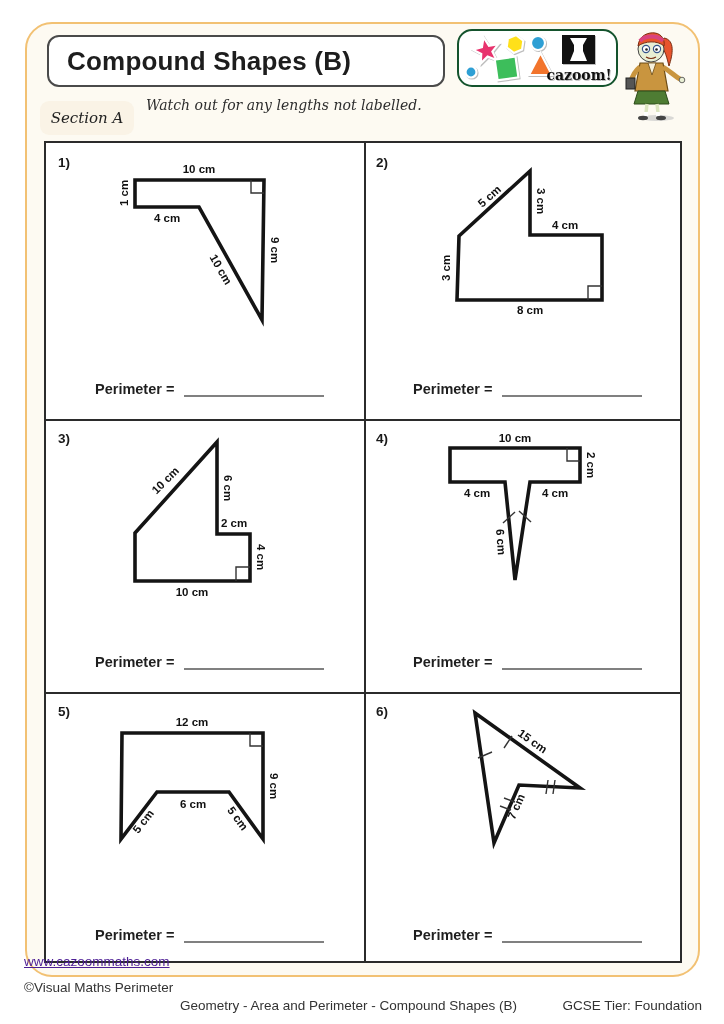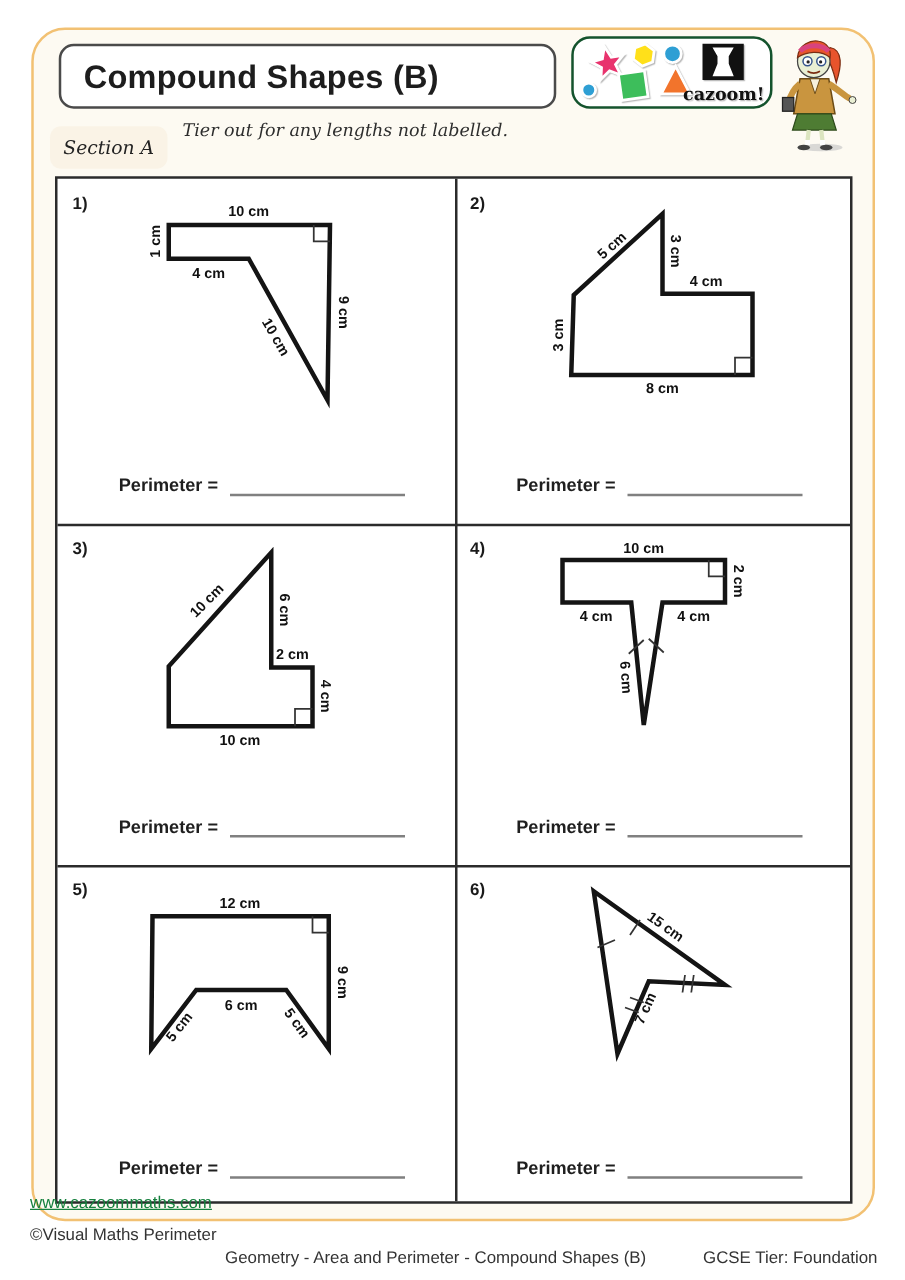--- a/index.html
+++ b/index.html
@@ -46,21 +46,21 @@
   .qnum{position:absolute;left:12px;top:12px;font-size:13.5px;font-weight:600;color:#1a1a1a;}
   .shape-svg{position:absolute;left:0;top:0;}
   .outline{fill:none;stroke:#141414;stroke-width:3.6;stroke-linejoin:miter;}
   .ra{fill:none;stroke:#333;stroke-width:1.4;}
   .tick{stroke:#333;stroke-width:1.4;fill:none;}
   .dim{font-family:"Liberation Sans",sans-serif;font-size:11.5px;font-weight:bold;fill:#111;text-anchor:middle;}
   .peri{position:absolute;left:49px;display:flex;align-items:flex-end;}
   .peri .plabel{font-size:14.5px;font-weight:bold;color:#1f1f1f;white-space:pre;}
   .peri .aline{display:inline-block;width:140px;border-bottom:2px solid #808080;height:16px;margin-left:10px;}
   .footer-copy{position:absolute;left:24px;top:980px;font-size:13.5px;color:#333;}
-  .footer-link{position:absolute;left:24px;top:954px;font-size:13.5px;color:#15803d;text-decoration:underline;cursor:pointer;}
+  .footer-link{position:absolute;left:24px;top:954px;font-size:13.5px;color:#4c1d95;text-decoration:underline;cursor:pointer;}
   .footer-center{position:absolute;left:180px;top:998px;width:380px;text-align:left;font-size:13.5px;color:#333;}
   .footer-right{position:absolute;right:22px;top:998px;font-size:13.5px;color:#333;}
 </style>
 </head>
 <body>
 
 <div class="frame"></div>
 
 <div class="title-box">
   <h1>Compound Shapes (B)</h1>
@@ -102,21 +102,21 @@
   <path d="M38,76 L39,85" stroke="#DCE5C0" stroke-width="3.4"></path>
   <path d="M27,84 L27,88" stroke="#fff" stroke-width="4"></path>
   <path d="M39,84 L39,88" stroke="#fff" stroke-width="4"></path>
   <ellipse cx="24" cy="90" rx="5" ry="2.2" fill="#444"></ellipse>
   <ellipse cx="42" cy="90" rx="5" ry="2.2" fill="#444"></ellipse>
 </svg>
 
 <div class="section-badge">Section A</div>
 
 <div class="instructions">
-  <div>Tier out for any lengths not labelled.</div>
+  <div>Watch out for any lengths not labelled.</div>
 </div>
 
 <div class="nts-box">NOT TO SCALE</div>
 
 <div class="grid">
   <div class="vline"></div>
   <div class="hline" style="top:276px;"></div>
   <div class="hline" style="top:549px;"></div>
 
   <div class="cell" style="left:0;top:0;width:318px;height:276px;">

